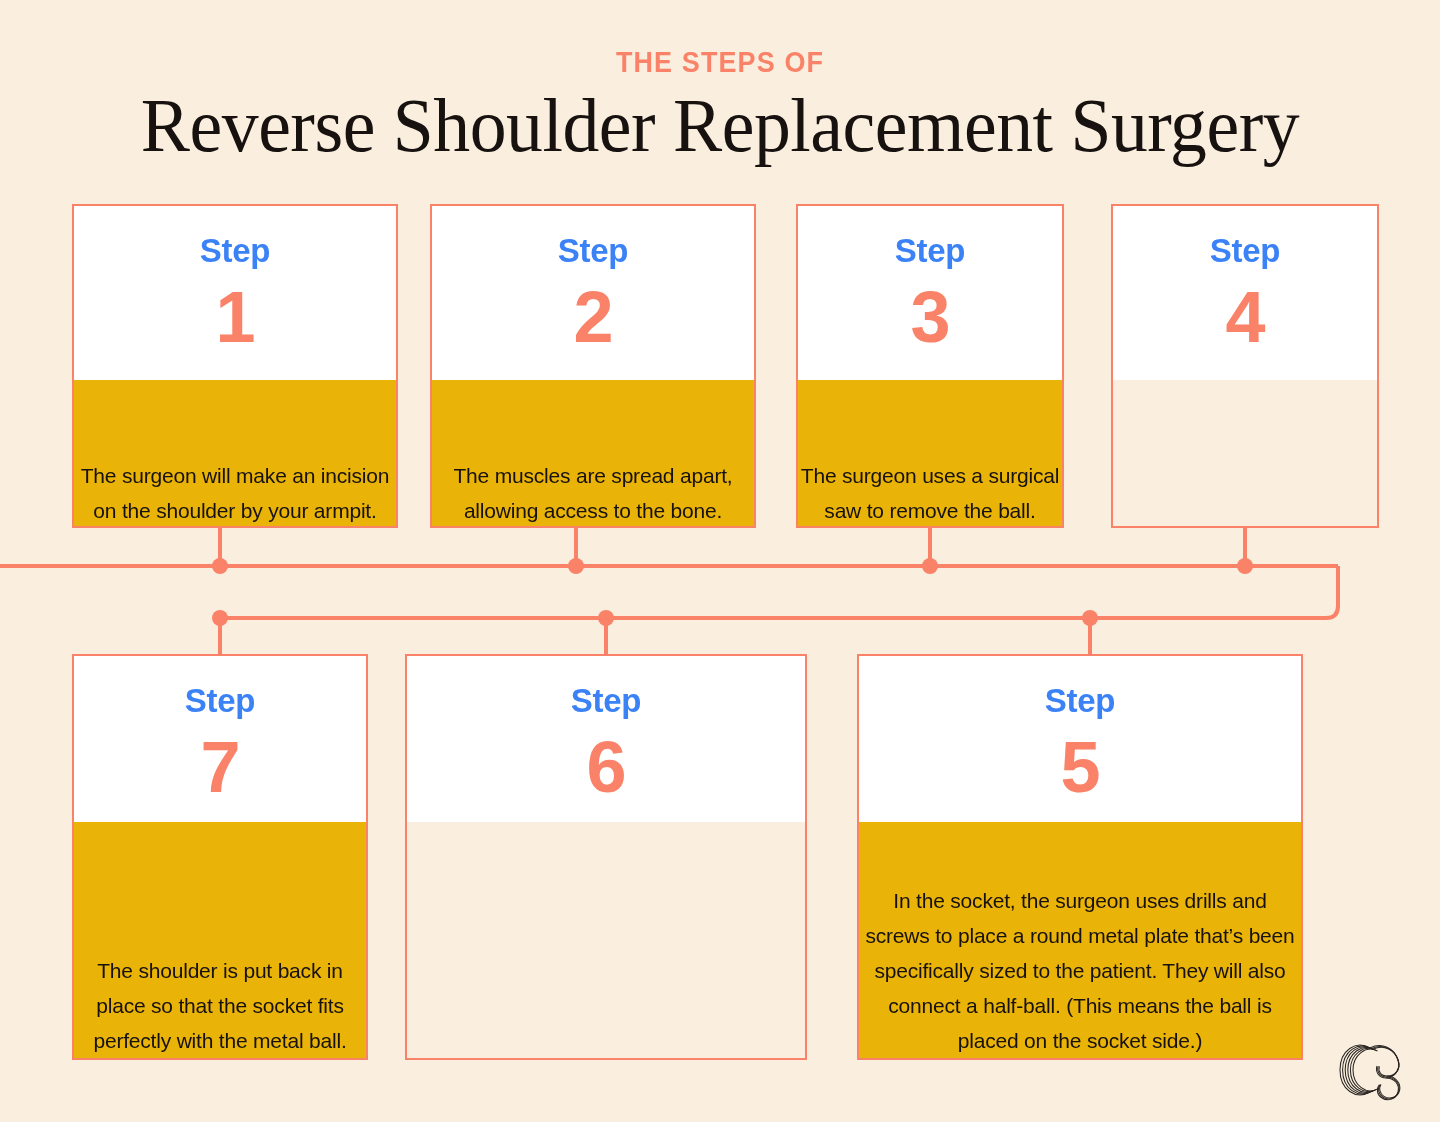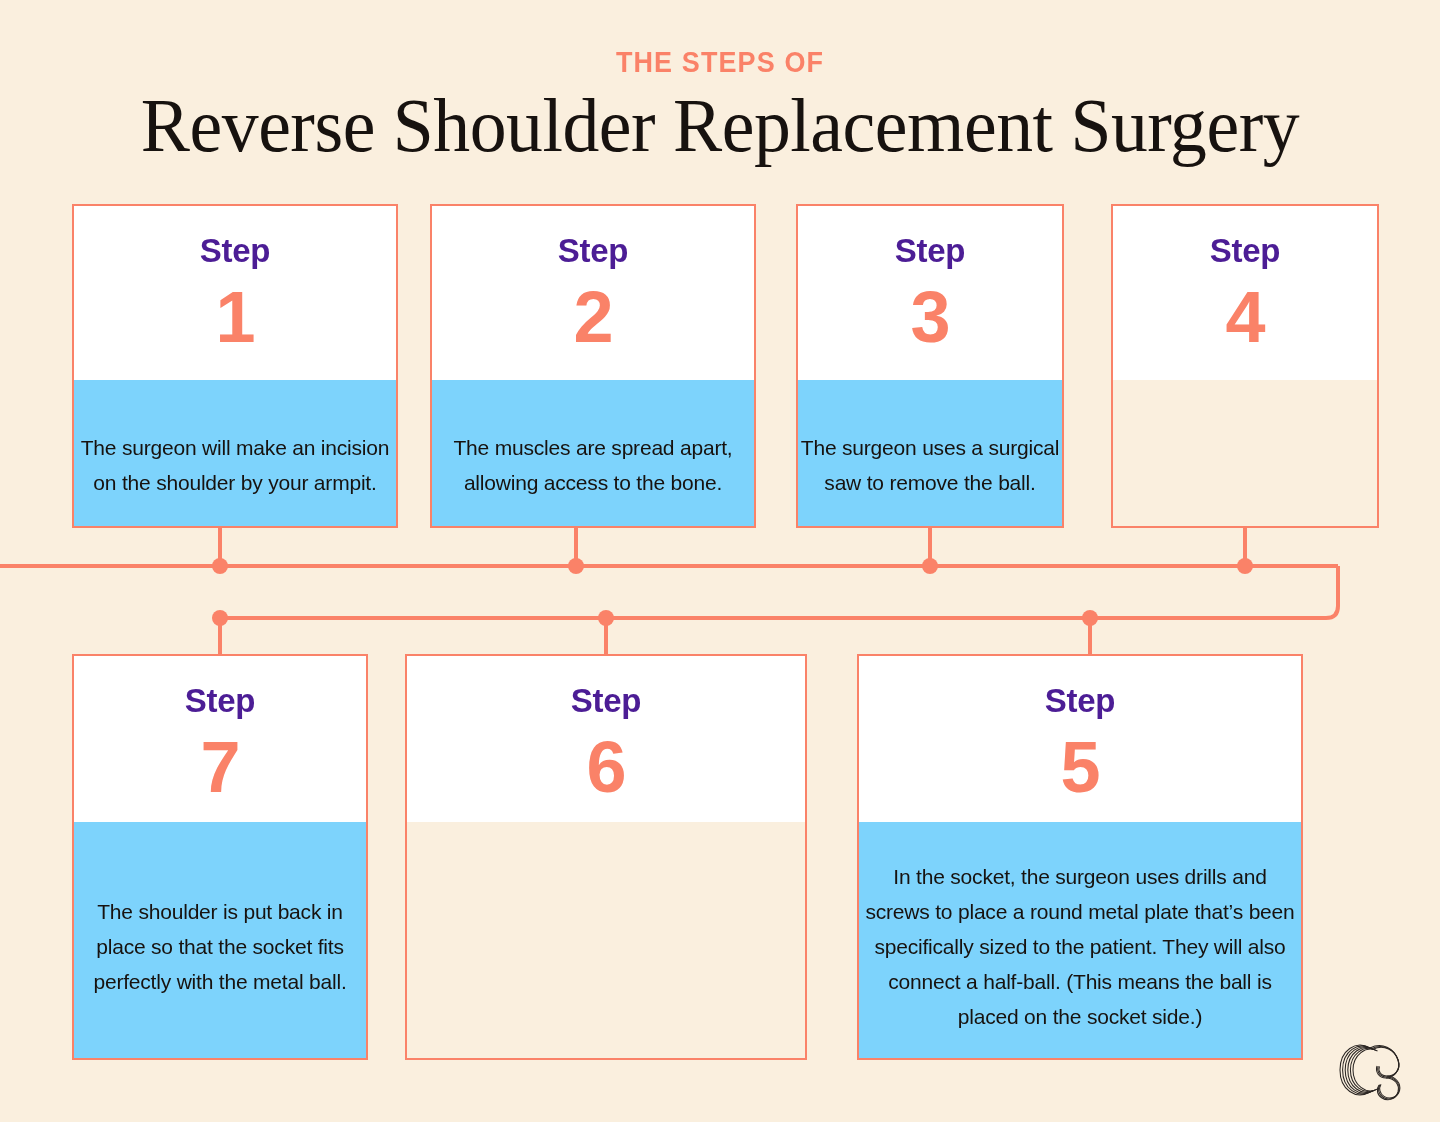--- a/index.html
+++ b/index.html
@@ -74,42 +74,42 @@
   .card-head {
     background: #ffffff;
     width: 100%;
     display: flex;
     flex-direction: column;
     align-items: center;
     justify-content: flex-start;
   }
 
   .step-word {
-    color: #4c1d95;
+    color: #3b82f6;
     font-family: "Liberation Sans", sans-serif;
     font-weight: bold;
     font-size: 33px;
     letter-spacing: -0.3px;
     line-height: 1;
   }
 
   .step-num {
     color: #fa8268;
     font-family: "Liberation Sans", sans-serif;
     font-weight: bold;
     font-size: 72px;
     line-height: 1;
     letter-spacing: -1px;
   }
 
   .card-body {
     width: 100%;
-    background: #7dd3fc;
+    background: #eab308;
     display: flex;
-    align-items: center;
+    align-items: flex-end;
     justify-content: center;
   }
 
   .card-body p {
     color: #17120f;
     font-family: "Liberation Sans", sans-serif;
     font-size: 21px;
     line-height: 35px;
     text-align: center;
     letter-spacing: -0.2px;

